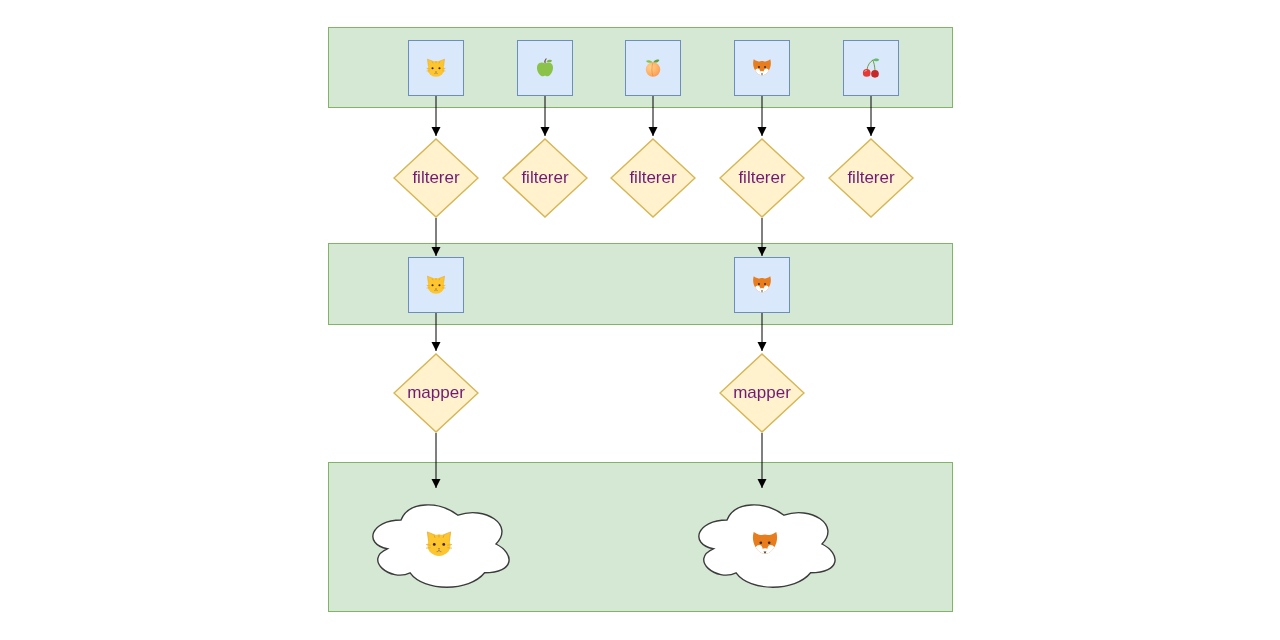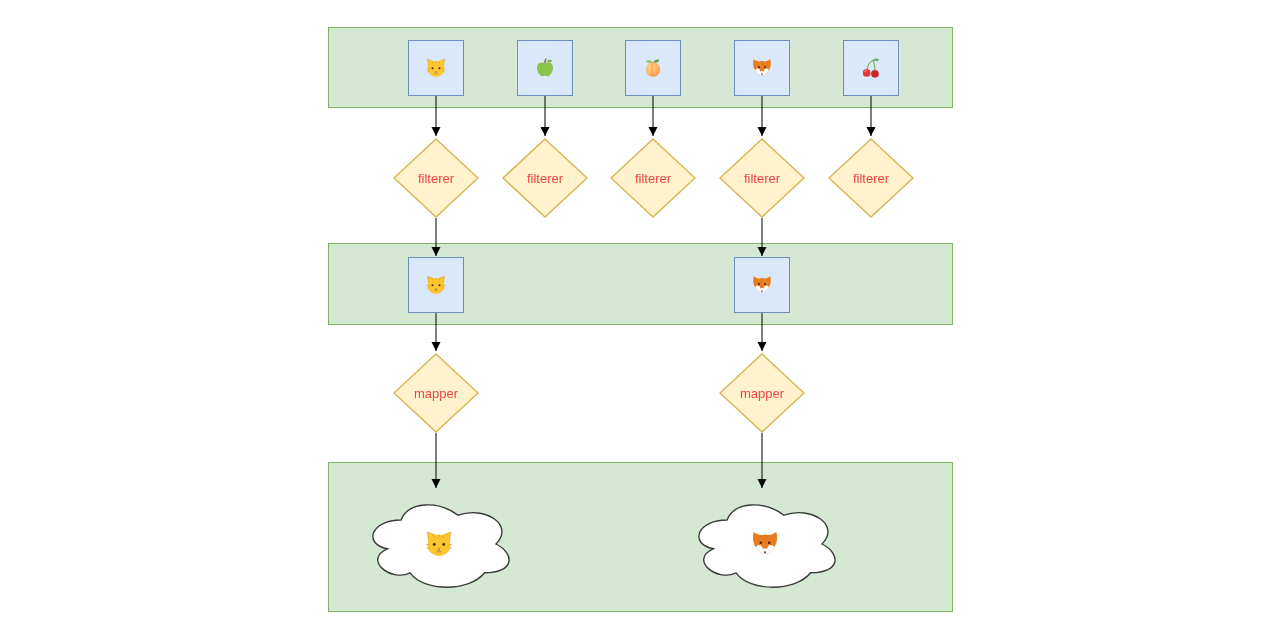--- a/index.html
+++ b/index.html
@@ -50,22 +50,22 @@
     height: 80px;
     z-index: 3;
   }
   .diamond > svg { position: absolute; left: 0; top: 0; }
   .diamond .label {
     position: absolute;
     inset: 0;
     display: flex;
     align-items: center;
     justify-content: center;
-    font-size: 13px;
-    color: #ef4444;
+    font-size: 17px;
+    color: #701a75;
   }
 
   .cloud {
     position: absolute;
     width: 156px;
     height: 100px;
     display: flex;
     align-items: center;
     justify-content: center;
     z-index: 3;

